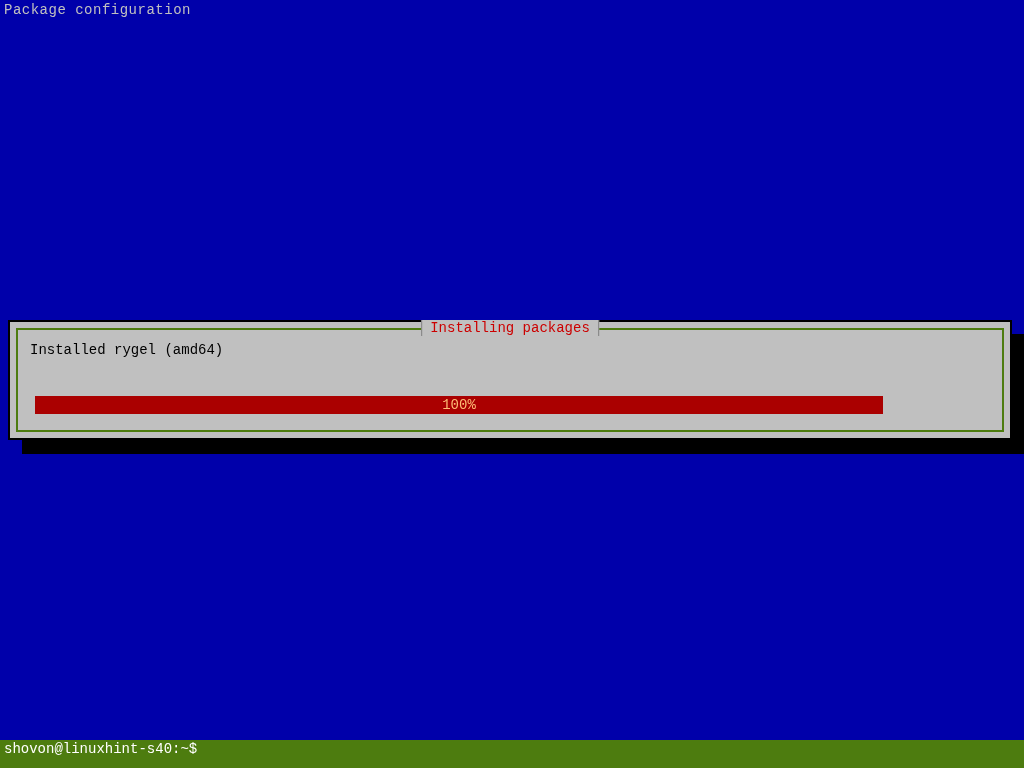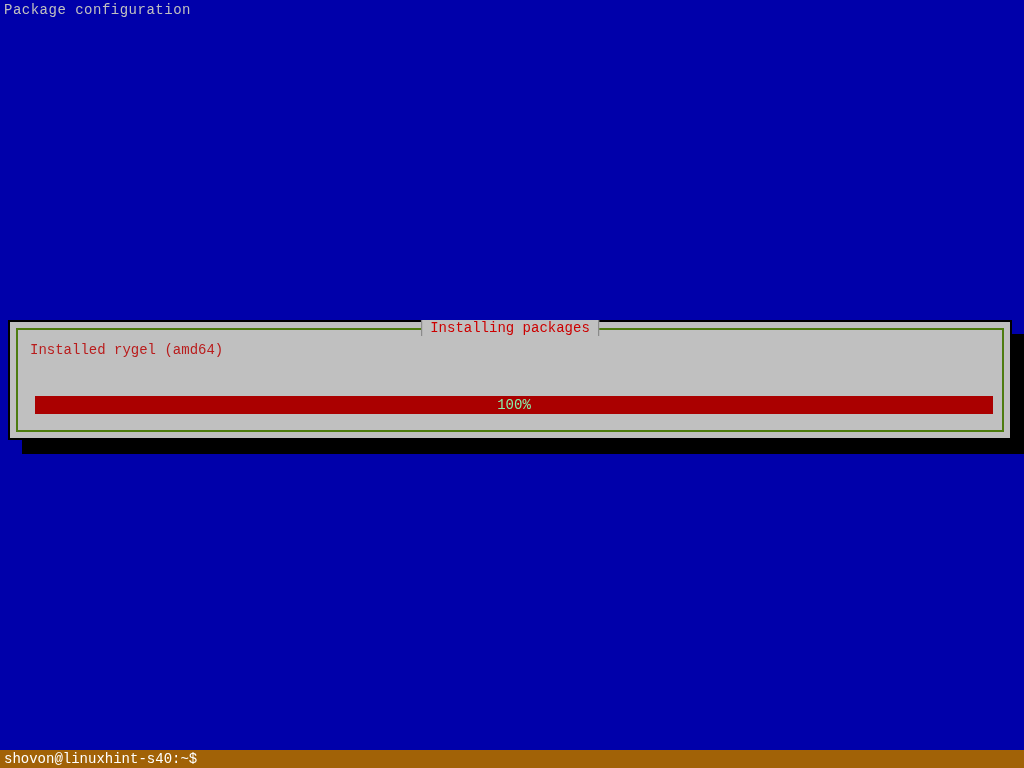--- a/index.html
+++ b/index.html
@@ -60,44 +60,44 @@
     transform: translateX(-50%);
     background: #c0c0c0;
     color: #cc0000;
     padding: 0 8px;
     font-size: 14px;
     border-left: 1px solid #808080;
     border-right: 1px solid #808080;
     line-height: 16px;
   }
   .status-text {
-    color: #b91c1c;
+    color: #000000;
     font-size: 14px;
     margin-bottom: 38px;
   }
   .progress-bar {
-    width: 958px;
+    width: 848px;
     height: 18px;
     background: #aa0000;
-    color: #86efac;
+    color: #fdba74;
     text-align: center;
     line-height: 18px;
     font-size: 14px;
     margin-left: 5px;
   }
   .prompt {
     position: absolute;
     bottom: 0;
     left: 0;
     width: 100%;
-    background: #a16207;
+    background: #4d7c0f;
     color: #ffffff;
     font-size: 14px;
     padding: 1px 4px;
-    height: 18px;
+    height: 28px;
     line-height: 16px;
   }
 </style>
 </head>
 <body>
 
 <div class="header">
   <span>Package configuration</span>
 </div>
 

